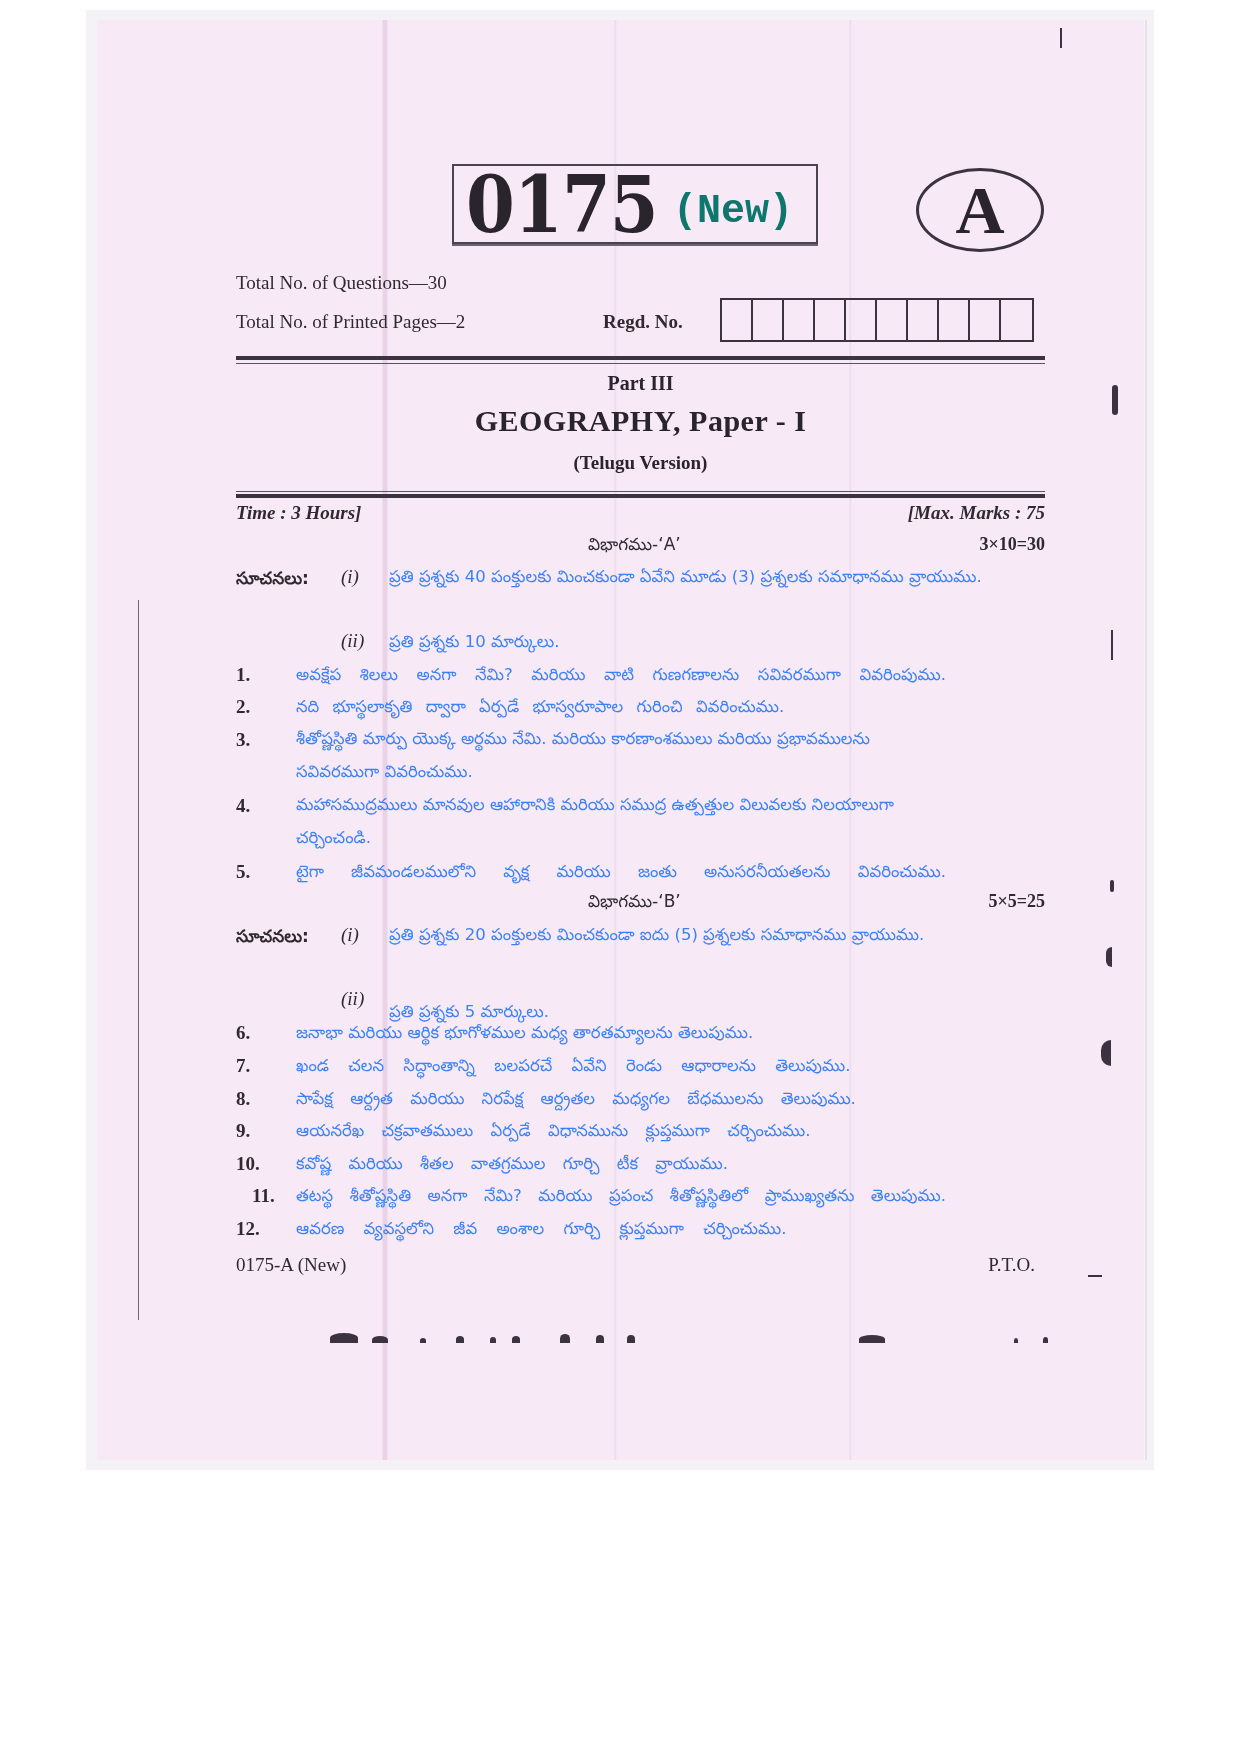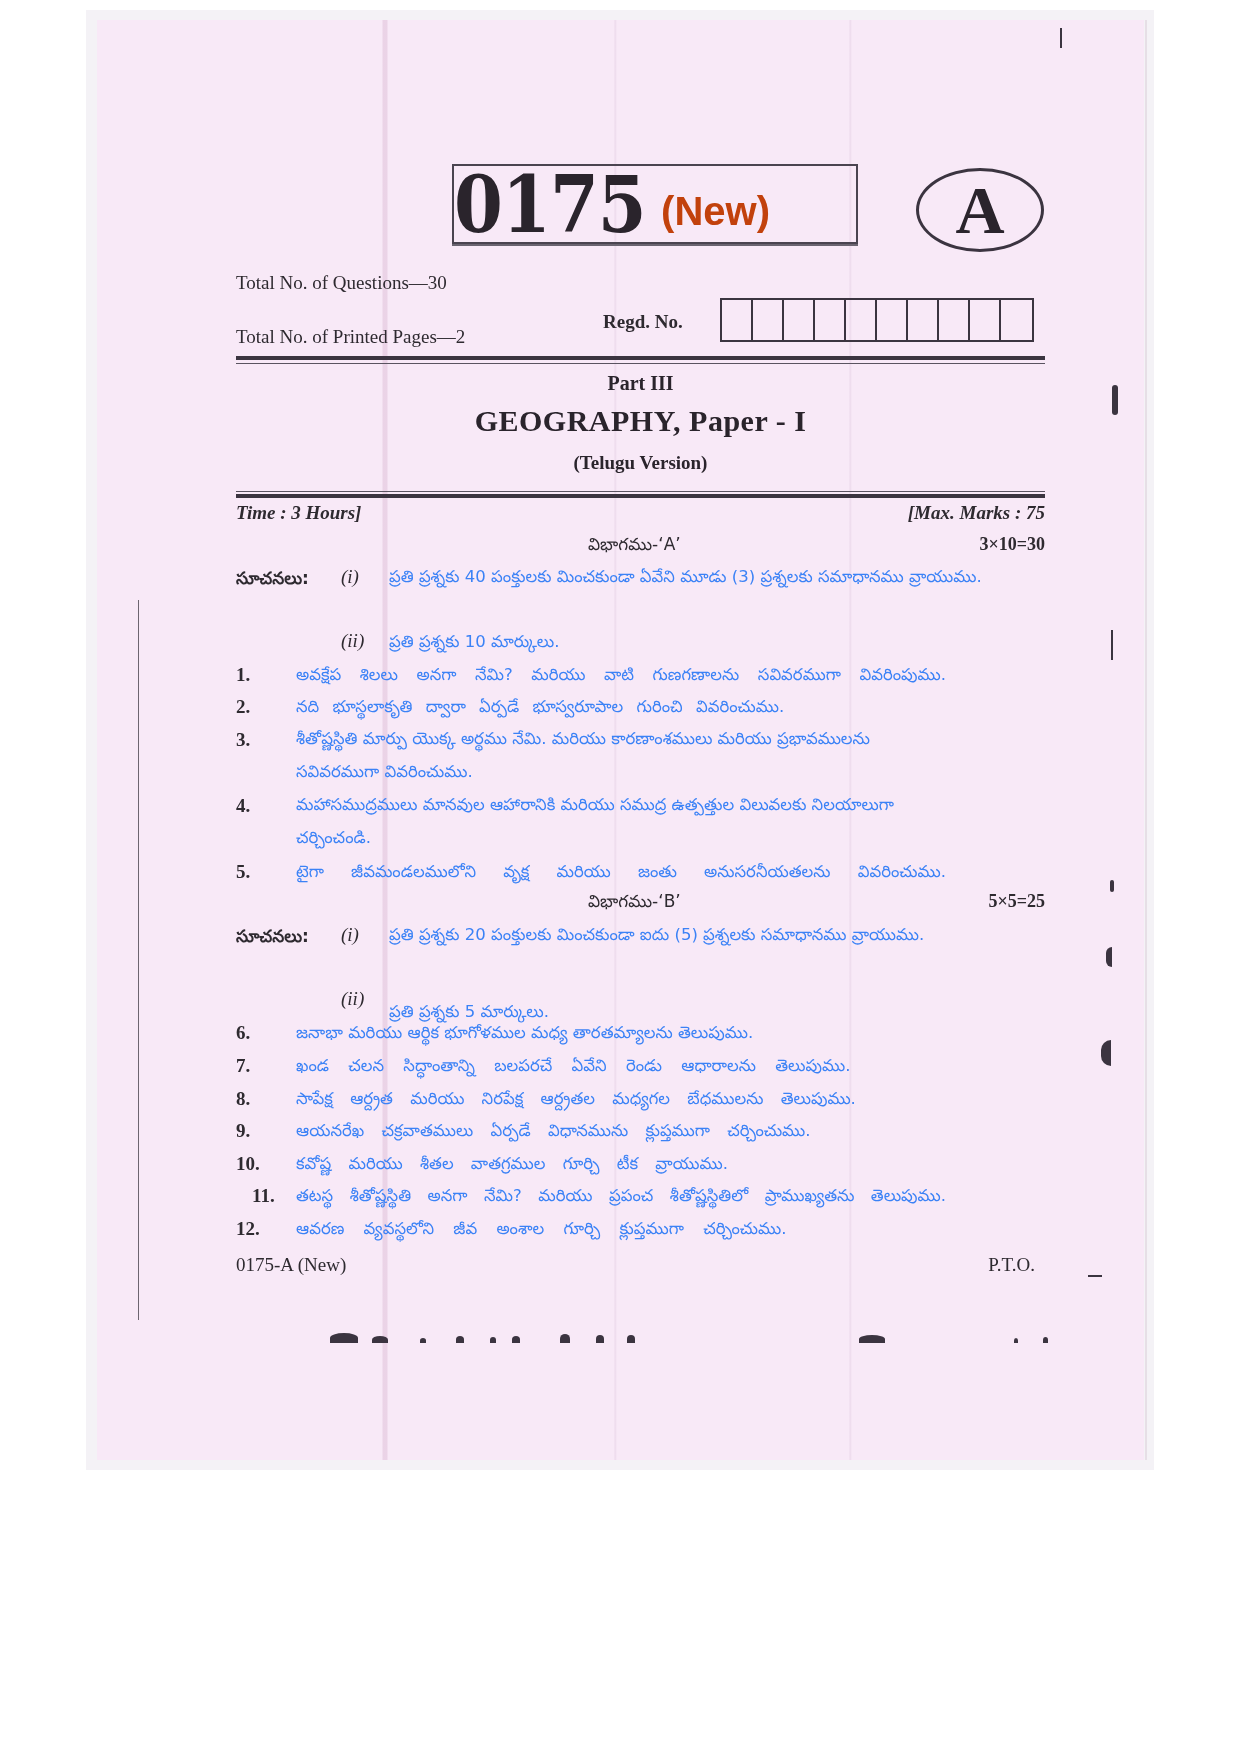--- a/index.html
+++ b/index.html
@@ -53,46 +53,46 @@
     }
     .mark {
       position: absolute;
       background: #3b3440;
       border-radius: 50% 50% 0 0;
     }
     .code-box {
       position: absolute;
       left: 452px;
       top: 164px;
-      width: 406px;
+      width: 366px;
       height: 80px;
       border: 2px solid #4a4450;
       box-shadow: 0 2px 0 0 #6a6470;
       display: flex;
       align-items: center;
-      padding-left: 0;
+      padding-left: 12px;
       box-sizing: border-box;
     }
     .code-num {
       font-size: 78px;
       font-weight: bold;
       color: #2a242c;
       letter-spacing: -1px;
       font-family: "DejaVu Serif", serif;
       transform: scaleX(0.9);
       transform-origin: left center;
       display: inline-block;
     }
     .code-new {
       font-size: 40px;
       font-weight: bold;
       margin-left: -6px;
       margin-top: 14px;
-      color: #c2410c;
-      font-family: Liberation Sans, sans-serif;
+      color: #0f766e;
+      font-family: Liberation Mono, monospace;
     }
     .set-circle {
       position: absolute;
       left: 916px;
       top: 168px;
       width: 128px;
       height: 84px;
       border: 3px solid #3b3440;
       border-radius: 50%;
       display: flex;
@@ -254,21 +254,21 @@
 
 <div class="code-box">
   <span class="code-num">0175</span>
   <span class="code-new">(New)</span>
 </div>
 <div class="set-circle">
   <span class="set-letter">A</span>
 </div>
 
 <div class="meta-line" style="top:272px;text-align:center;">Total No. of Questions—30</div>
-<div class="meta-line" style="top:326px;">Total No. of Printed Pages—2</div>
+<div class="meta-line" style="top:311px;">Total No. of Printed Pages—2</div>
 <div class="regd-label">Regd. No.</div>
 <div class="regd-boxes">
   <div class="regd-cell"></div>
   <div class="regd-cell"></div>
   <div class="regd-cell"></div>
   <div class="regd-cell"></div>
   <div class="regd-cell"></div>
   <div class="regd-cell"></div>
   <div class="regd-cell"></div>
   <div class="regd-cell"></div>

